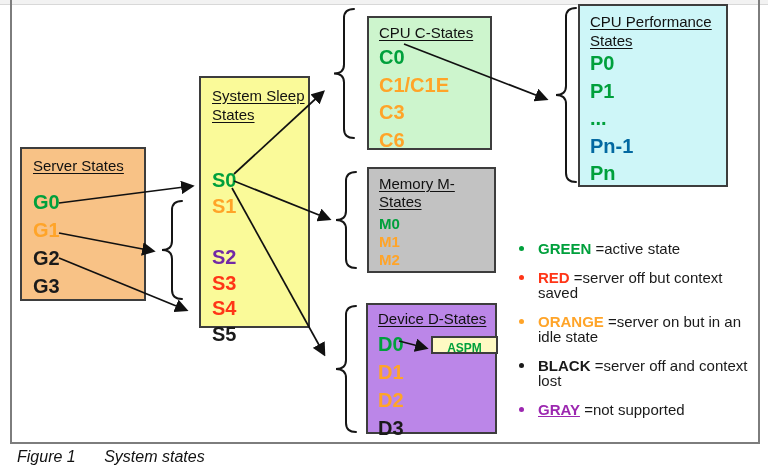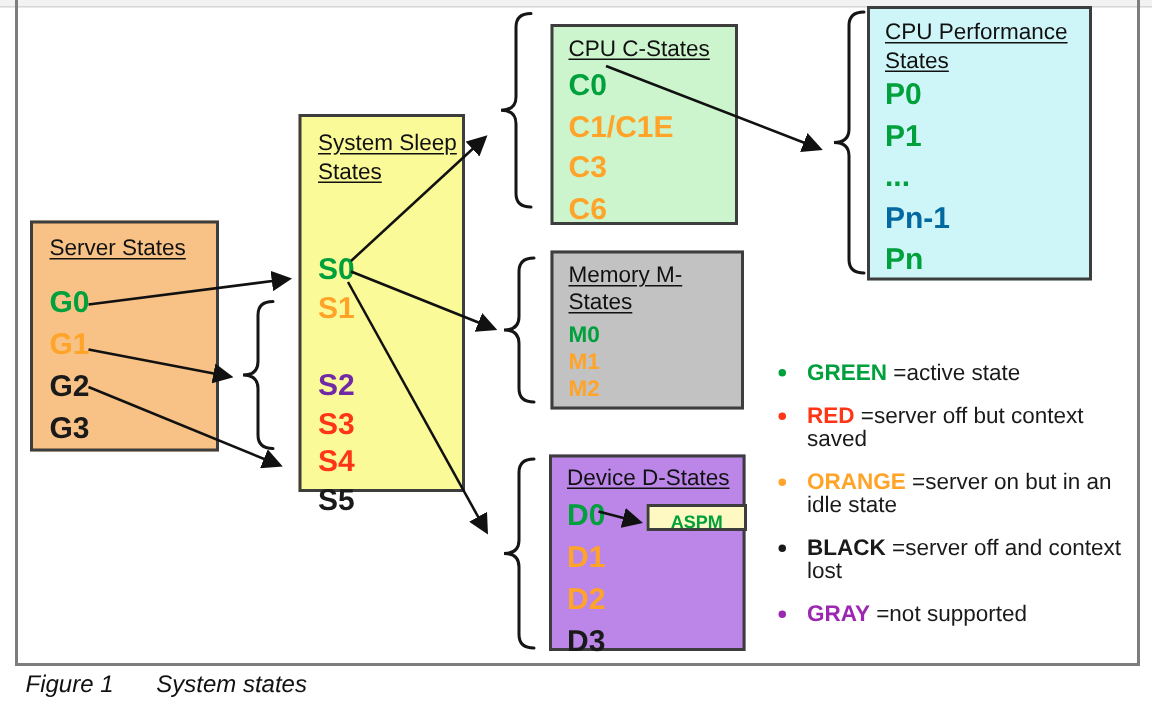--- a/index.html
+++ b/index.html
@@ -181,21 +181,21 @@
       <span class="term" style="color: rgb(255, 164, 40);">ORANGE</span>
       <span>=server on but in an idle state</span>
     </li>
     <li>
       <span class="dot" style="background: rgb(26, 26, 26);"></span>
       <span class="term" style="color: rgb(26, 26, 26);">BLACK</span>
       <span>=server off and context lost</span>
     </li>
     <li>
       <span class="dot" style="background: rgb(156, 39, 176);"></span>
-      <span class="term" style="color: rgb(156, 39, 176);">GRAY</span>
+      <span class="term" style="color: rgb(156, 39, 176); text-decoration: underline;">GRAY</span>
       <span>=not supported</span>
     </li>
   </ul>
 
 <div class="caption">
   <span class="cap-label">Figure 1</span>
   <span class="cap-title">System states</span>
 </div>
 
 </body></html>

